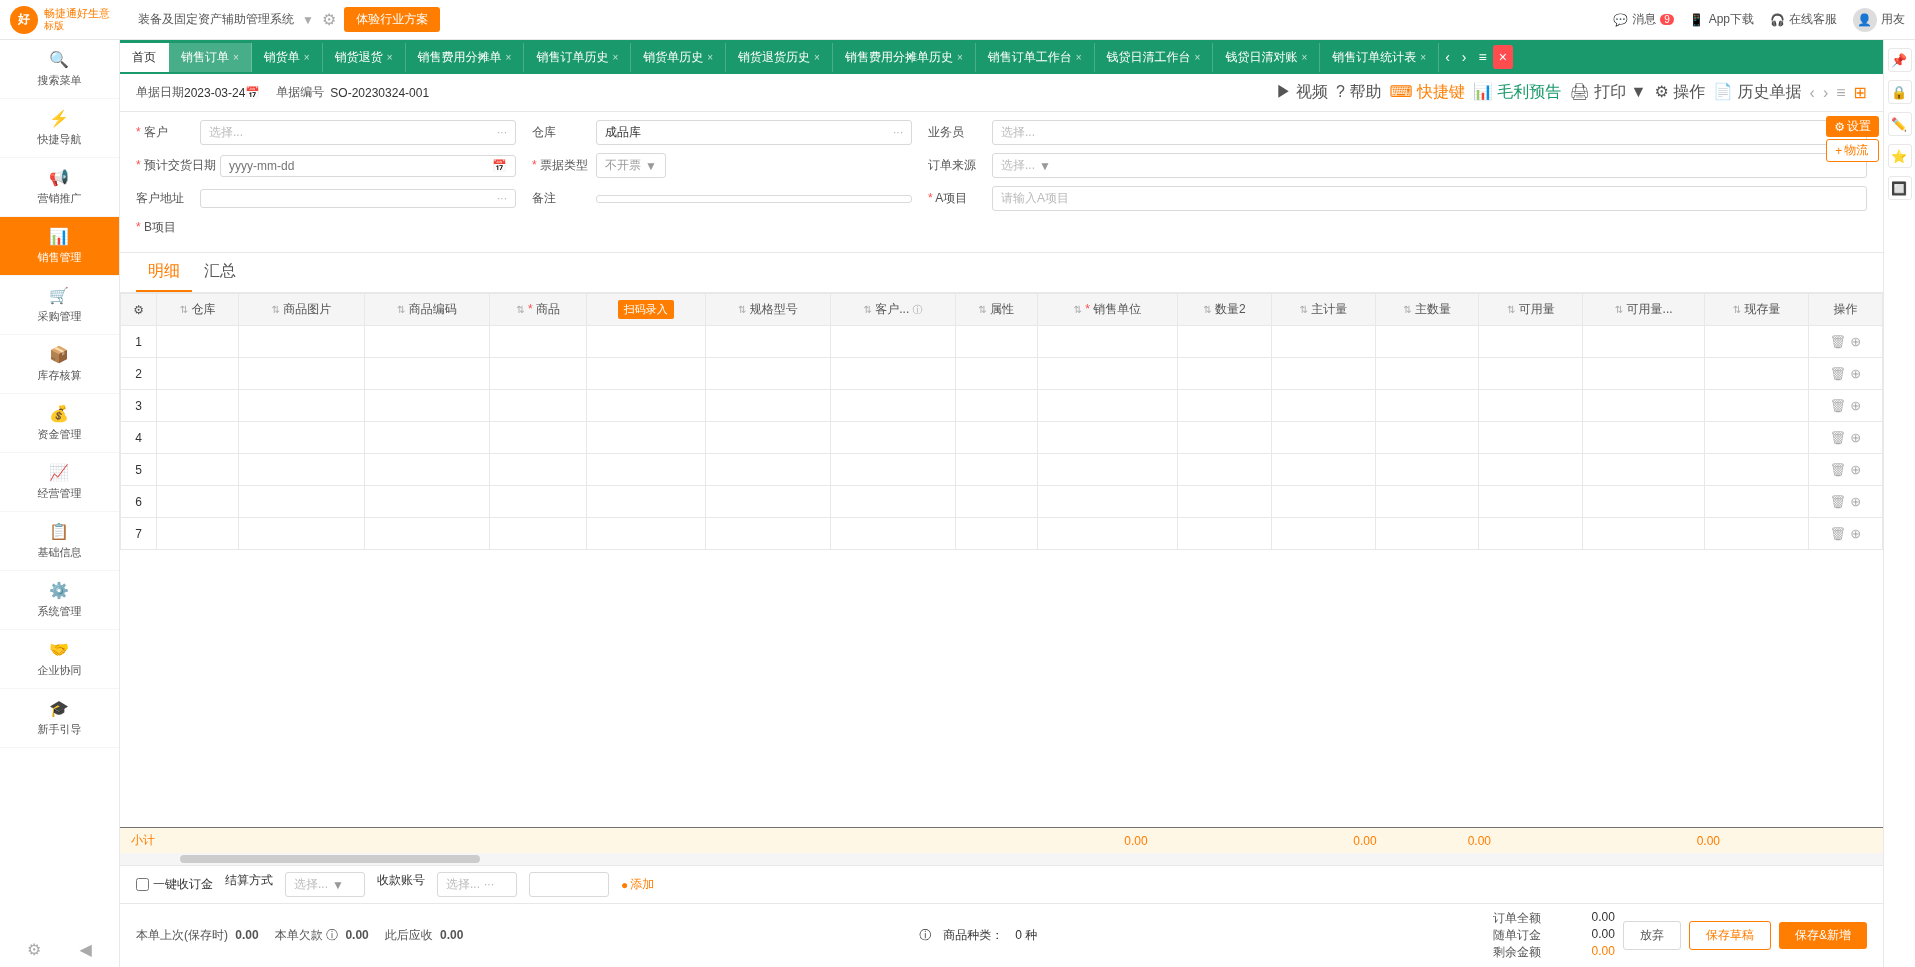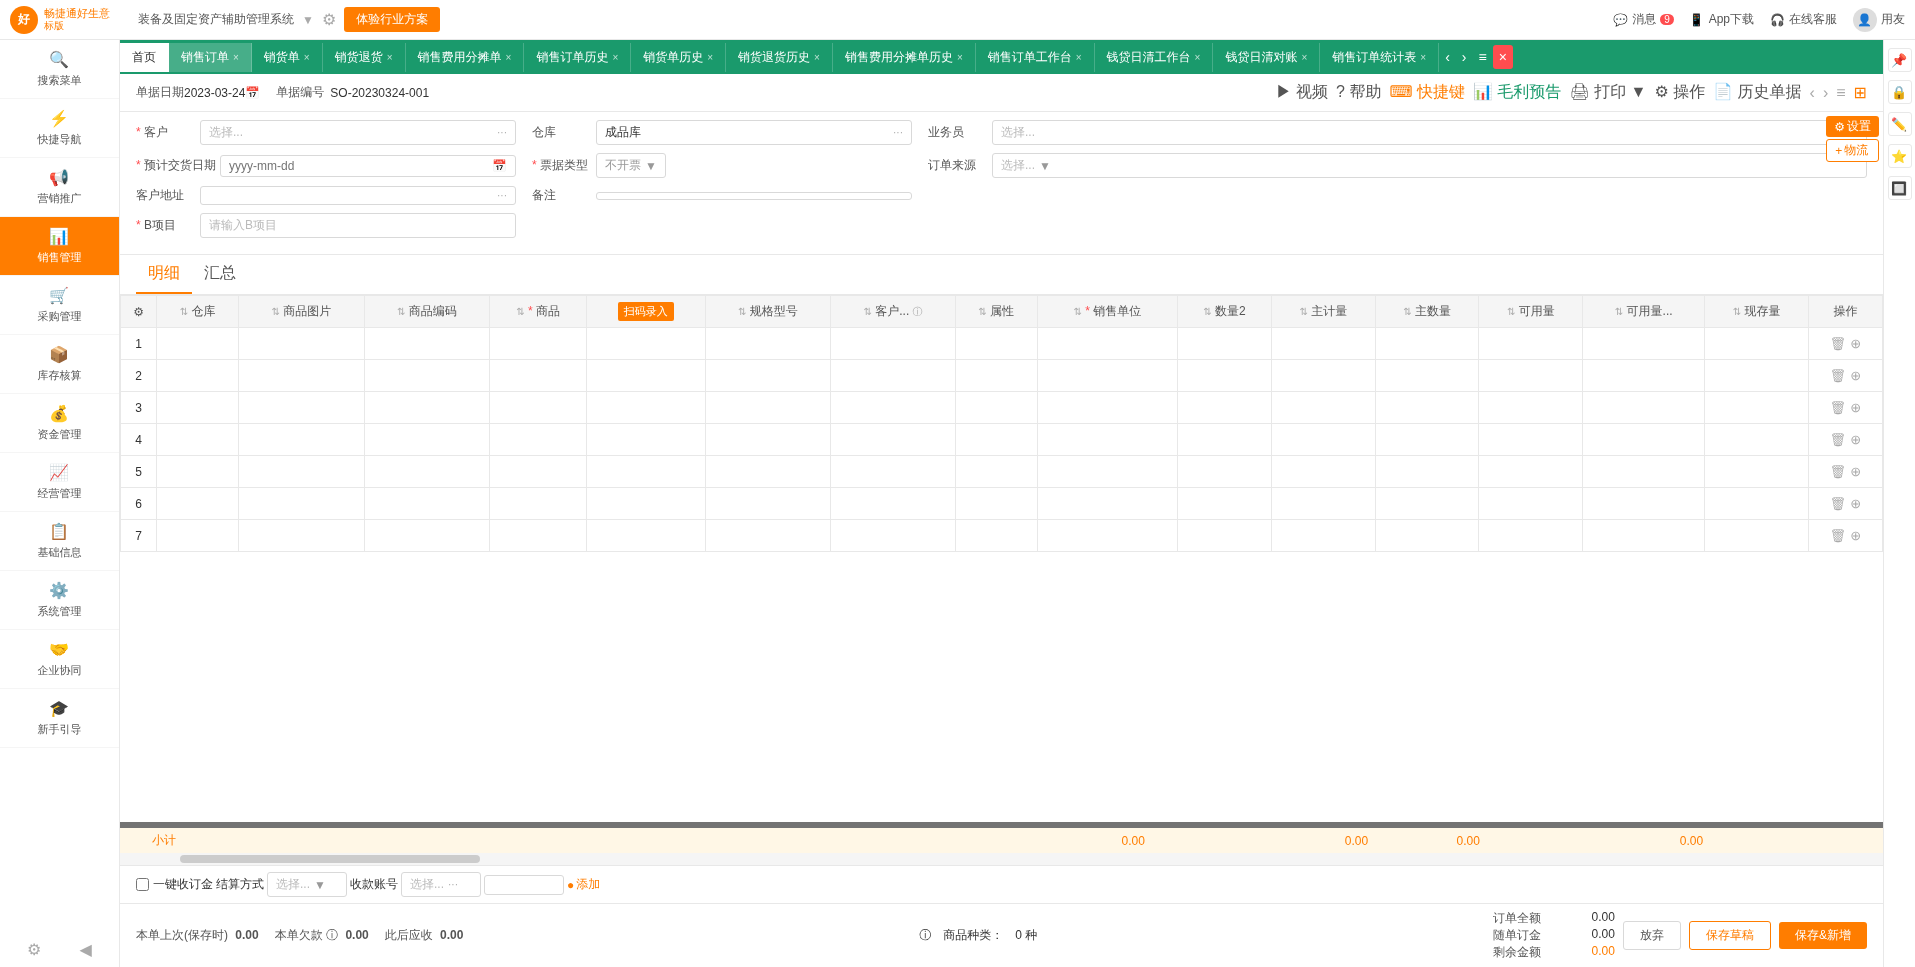--- a/index.html
+++ b/index.html
@@ -79,29 +79,29 @@
     .data-table { width: 100%; border-collapse: collapse; font-size: 12px; }
     .data-table th { background: #f5f5f5; border: 1px solid #e8e8e8; padding: 6px 4px; text-align: center; white-space: nowrap; color: #555; font-weight: normal; position: sticky; top: 0; z-index: 1; }
     .data-table td { border: 1px solid #e8e8e8; padding: 4px; text-align: center; height: 32px; }
     .th-required::before { content: '* '; color: #ff4d4f; }
     .scan-btn { background: #ff7d00; color: #fff; border: none; padding: 2px 6px; border-radius: 2px; font-size: 11px; cursor: pointer; }
     .sort-icon { color: #aaa; font-size: 10px; }
     .col-actions { display: flex; align-items: center; justify-content: center; gap: 4px; }
     .action-icon { color: #aaa; cursor: pointer; font-size: 13px; }
 
     
-    .table-footer { background: #fff7e6; border-top: 6px solid #737373; display: flex; align-items: center; padding: 4px 24px; font-size: 12px; }
+    .table-footer { background: #fff7e6; border-top: 1px solid #737373; display: flex; align-items: center; padding: 4px 3px; font-size: 12px; }
     .footer-label { color: #ff7d00; font-weight: 500; padding: 0 8px; }
     .footer-cell { flex: 1; text-align: center; color: #ff7d00; }
 
     
     .scroll-row { height: 12px; background: #f5f5f5; }
 
     
-    .bottom-form { background: #fff; padding: 6px 16px; border-top: 1px solid #e8e8e8; display: flex; align-items: center; gap: 3px; }
+    .bottom-form { background: #fff; padding: 6px 16px; border-top: 1px solid #e8e8e8; display: flex; gap: 12px; }
     .checkbox-item { display: flex; align-items: center; gap: 4px; }
     .mini-input { border: 1px solid #d9d9d9; border-radius: 3px; padding: 2px 6px; font-size: 12px; min-width: 80px; }
     .add-btn { color: #ff7d00; cursor: pointer; display: flex; align-items: center; gap: 2px; }
 
     
     .footer-bar { background: #fff; border-top: 1px solid #e8e8e8; padding: 6px 16px; display: flex; align-items: center; justify-content: space-between; }
     .footer-left { display: flex; align-items: center; gap: 16px; font-size: 12px; color: #555; }
     .summary-box { text-align: right; font-size: 12px; }
     .summary-row { display: flex; justify-content: space-between; gap: 24px; }
     .summary-label { color: #555; }
@@ -371,28 +371,31 @@
               <span style="color:#bbb;"></span>
               <span class="dots">···</span>
             </div>
           </div>
           <div class="form-field" style="max-width:380px;">
             <span class="field-label">备注</span>
             <div class="field-input">
               <span style="color:#bbb;"></span>
             </div>
           </div>
+          <div class="form-field">
+            <span class="field-label required">A项目</span>
+            <div class="field-input" style="flex:1;">
+              <span style="color:#bbb;">请输入A项目</span>
+            </div>
+          </div>
         </div>
 
         <div class="form-row">
           <div class="form-field" style="max-width:380px;">
             <span class="field-label required">B项目</span>
-            <div class="field-input">
-              <span style="color:#bbb;">请输入B项目</span>
-            </div>
           </div>
         </div>
       </div>
 
       <div class="detail-tabs">
         <div class="detail-tab active">明细</div>
         <div class="detail-tab">汇总</div>
       </div>
 
       <div class="table-container">

